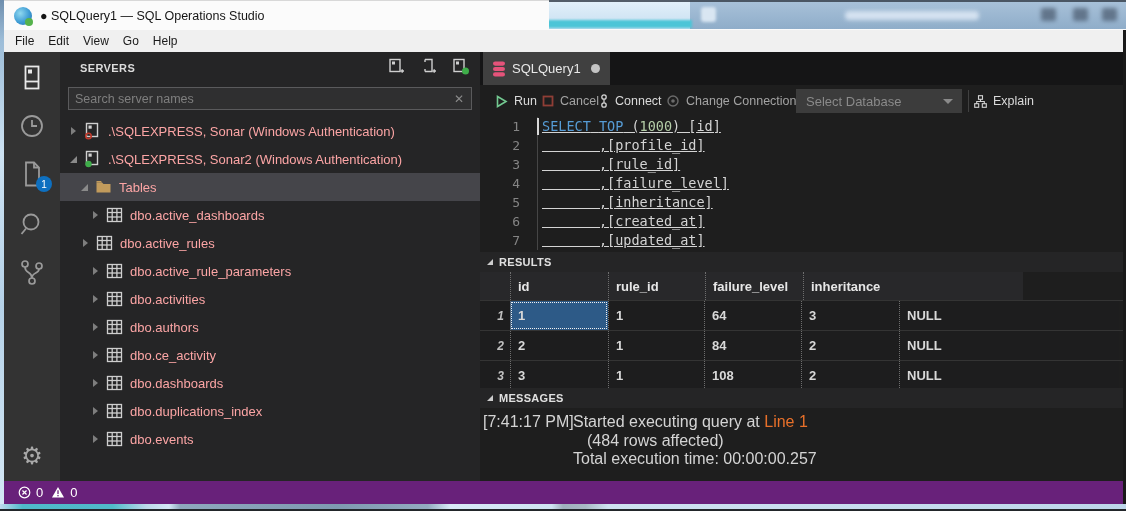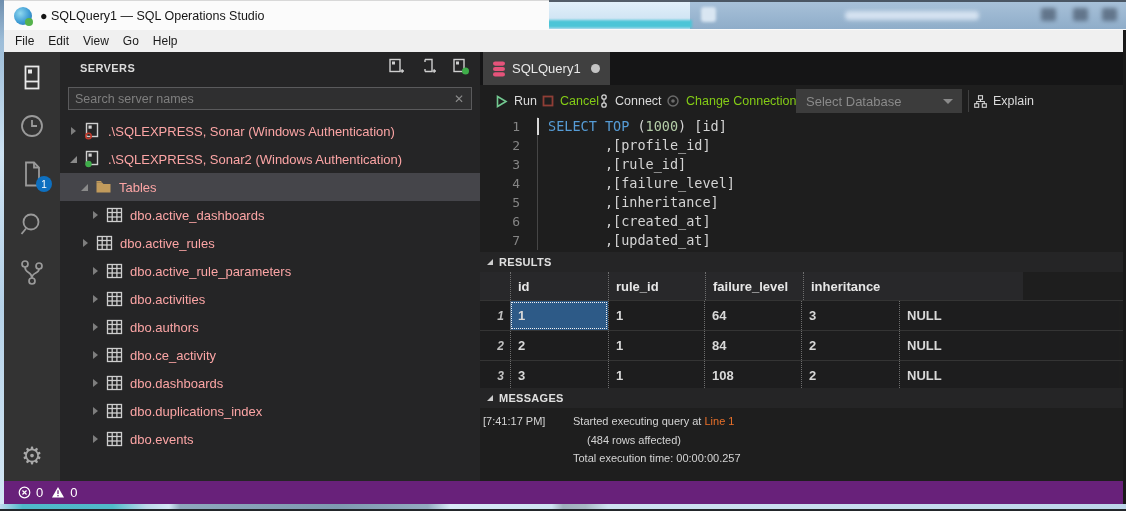--- a/index.html
+++ b/index.html
@@ -49,30 +49,30 @@
 .tree-label { margin-left:7px; }
 
 
 #tabstrip { position:absolute; left:0; top:0; width:643px; height:33px; background:#151516; }
 #tab1 { position:absolute; left:3px; top:0; width:127px; height:33px; background:#404040; display:flex; align-items:center; padding-left:9px; }
 #tab-label { margin-left:6px; font-size:13px; color:#e8e8e8; }
 #tab-dirty { margin-left:10px; width:9px; height:9px; border-radius:50%; background:#c4c4c4; }
 #toolbar { position:absolute; left:0; top:33px; width:643px; height:32px; background:#1e1e1e; }
 .tb-item { position:absolute; top:0; height:32px; display:flex; align-items:center; font-size:12.5px; }
 .tb-label { margin-left:6px; color:#dadada; }
-.tb-label.disabled { color:#84cc16; }
+.tb-label.disabled { color:#a3a3a3; }
 #dd-database { position:absolute; left:316px; top:4px; width:166px; height:24px; background:#3c3c3c; color:#8a8a8a; font-size:13px; display:flex; align-items:center; padding-left:10px; }
 #dd-arrow { margin-left:auto; margin-right:9px; width:0; height:0; border-top:5px solid #8a8a8a; border-left:5px solid transparent; border-right:5px solid transparent; }
 .tb-sep { position:absolute; left:488px; top:5px; width:1px; height:22px; background:#414141; }
 
 
 #code-pane { position:absolute; left:0; top:65px; width:643px; height:135px; font-family:"DejaVu Sans Mono", monospace; font-size:13.5px; }
 .code-line { display:flex; height:19px; line-height:19px; white-space:pre; }
 .gutter { width:40px; text-align:right; color:#858585; flex:none; font-size:13px; }
-.code-text { margin-left:28px; color:#d4d4d4; }
+.code-text { margin-left:22px; color:#d4d4d4;text-decoration:underline; }
 .kw { color:#569cd6; }
 .num { color:#b5cea8; }
 #indent-guide { position:absolute; left:57px; top:0; width:1px; height:133px; background:#464646; }
 #cursor { position:absolute; left:57px; top:1px; width:2px; height:17px; background:#d8d8d8; }
 
 
 #results-header { position:absolute; left:0; top:200px; width:643px; height:20px; background:#252526; display:flex; align-items:center; }
 .panel-arrow { width:0; height:0; border-left:6px solid transparent; border-bottom:6px solid #cccccc; margin-left:7px; }
 .panel-title { margin-left:6px; font-size:11px; font-weight:bold; color:#e0e0e0; letter-spacing:.3px; }
 #grid { position:absolute; left:0; top:220px; width:643px; }
@@ -80,21 +80,21 @@
 .g-cell { flex:none; border-left:1px dotted #6e6e6e; font-size:13px; color:#d8d8d8; display:flex; align-items:center; padding-left:7px; overflow:hidden;font-weight:bold; }
 .g-cell.first { border-left:none; }
 #grid-head .g-cell { height:28px; background:#28282a; color:#e6e6e6; }
 .g-body-row { border-top:1px solid #343434; }
 .g-body-row .g-cell { height:29px; background:#1d1d1e; }
 .g-rn { justify-content:flex-end !important; padding-right:6px; padding-left:0 !important; font-style:italic; color:#c0c0c0 !important; font-size:12px !important; }
 .g-cell.sel { background:#2d5a87 !important; outline:1px dotted #f0f0f0; outline-offset:-2px; }
 
 
 #messages-header { position:absolute; left:0; top:336px; width:643px; height:20px; background:#252526; display:flex; align-items:center; }
-#messages-body { position:absolute; left:0; top:356px; width:643px; height:73px; font-size:11px; color:#d4d4d4; }
+#messages-body { position:absolute; left:0; top:356px; width:643px; height:73px; font-size:16px; color:#d4d4d4; }
 .msg-line { position:absolute; height:19px; line-height:19px; white-space:pre; }
 #msg-ts { position:absolute; left:3px; top:4px; height:19px; line-height:19px; }
 .msg-link { color:#e8702a; }
 
 
 #statusbar { left:4px; top:481px; width:1119px; height:23px; background:#68217a; display:flex; align-items:center; color:#ffffff; font-size:13px; }
 .sb-ico { margin-left:14px; display:flex; align-items:center; }
 .sb-count { margin-left:5px; }
 #aero-bottom { left:0; top:504px; width:1126px; height:7px; background:linear-gradient(90deg,#bfdcee 0%,#4fb9ca 2%,#50bac9 10%,#bcd8ea 13%,#d4e8f6 15%,#8ea8bd 16%,#7e9ab1 30%,#93abc0 38%,#d9eaf7 40%,#cfe3f2 49%,#9fb0bd 50%,#a8b8c4 52%,#cfe2f1 54%,#c7ddee 78%,#bdd6ea 100%); border-bottom:2px solid #22262a; }
 </style>

